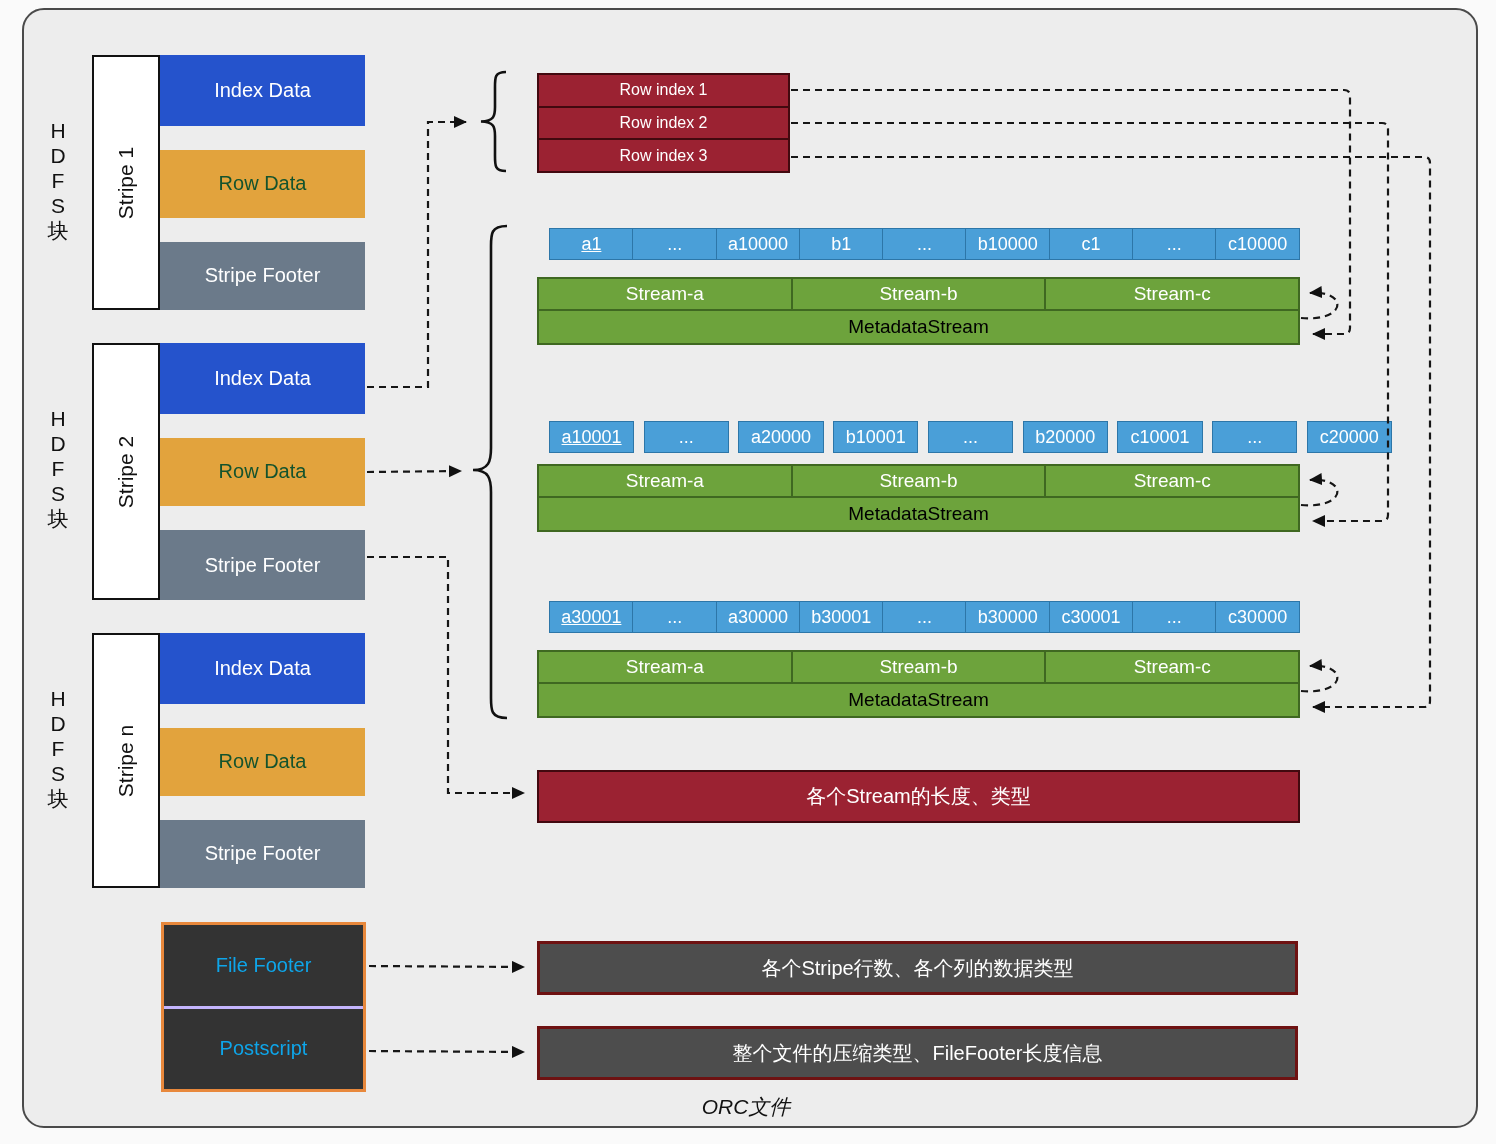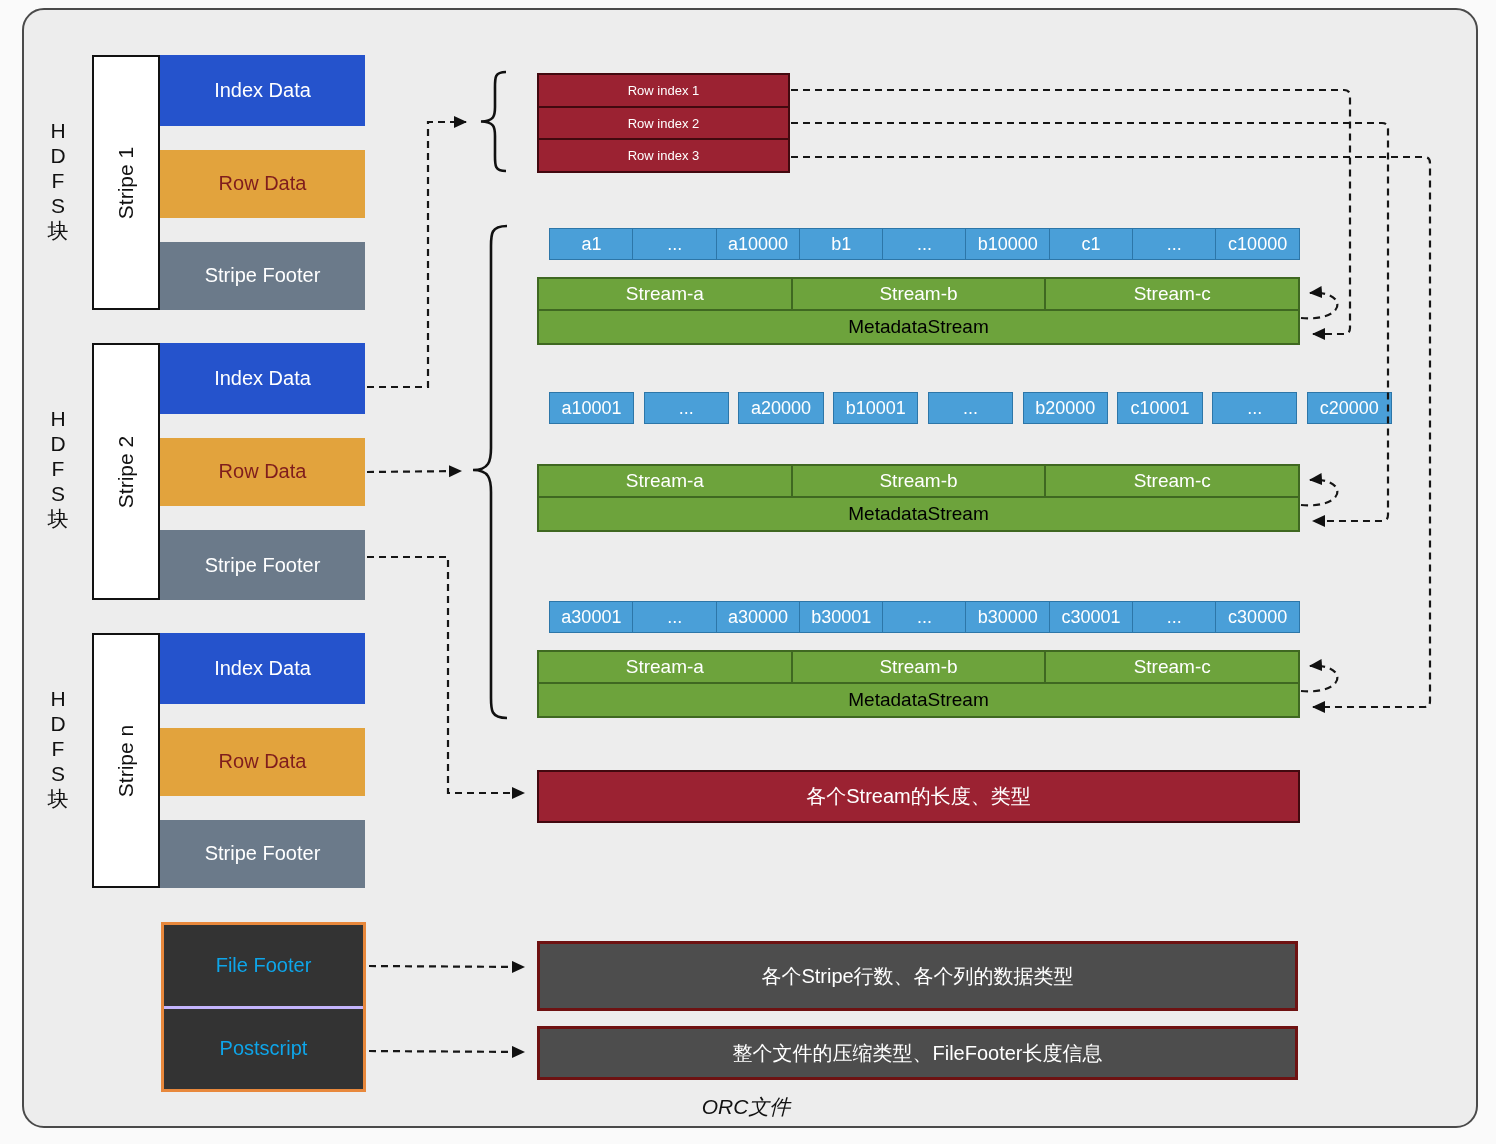--- a/index.html
+++ b/index.html
@@ -12,35 +12,35 @@
   
   .hdfs{position:absolute;width:40px;text-align:center;color:#111;font-size:21px;line-height:25px;font-weight:400;}
   .hdfs span{display:block;}
 
   
   .stripe-label{background:#ffffff;border:2px solid #111;}
   .vtext{transform:rotate(-90deg);white-space:nowrap;color:#111;font-size:21px;}
   .stripe-sections{position:absolute;box-sizing:border-box;display:flex;flex-direction:column;gap:24px;}
   .sec{box-sizing:border-box;display:flex;align-items:center;justify-content:center;font-size:20px;}
   .sec-index{height:87px;background:#2553cc;color:#fff;}
-  .sec-row{height:84px;background:#e2a33d;color:#7f1d1d;}
+  .sec-row{height:84px;background:#e2a33d;color:#14532d;}
   .sec-footer{height:84px;background:#6b7a8a;color:#fff;}
 
   
   .rowindex{position:absolute;box-sizing:border-box;border:2px solid #42090f;background:#9b2232;
             display:flex;flex-direction:column;}
-  .rowindex .ri{flex:1;display:flex;align-items:center;justify-content:center;color:#fff;font-size:13px;
+  .rowindex .ri{flex:1;display:flex;align-items:center;justify-content:center;color:#fff;font-size:16px;
                 border-top:2px solid #42090f;}
   .rowindex .ri:first-child{border-top:none;}
 
   
   .cells{position:absolute;box-sizing:border-box;display:flex;}
   .cell{flex:1;box-sizing:border-box;background:#4a9fd8;border:1.5px solid #2d76a8;margin-left:-1.5px;
         display:flex;align-items:center;justify-content:center;color:#fff;font-size:18px;}
-  .cell:first-child{margin-left:12px;}
+  .cell:first-child{margin-left:12px;text-decoration:underline;}
   .streams{position:absolute;box-sizing:border-box;display:flex;border:2px solid #3f6821;background:#6da33c;}
   .streams .st{flex:1;display:flex;align-items:center;justify-content:center;color:#fff;font-size:19px;
                border-left:2px solid #3f6821;}
   .streams .st:first-child{border-left:none;}
   .meta{position:absolute;box-sizing:border-box;border:2px solid #3f6821;border-top:none;background:#6da33c;
         display:flex;align-items:center;justify-content:center;color:#000000;font-size:19px;}
 
   .redbar{position:absolute;box-sizing:border-box;background:#9b2232;border:2px solid #42090f;
           display:flex;align-items:center;justify-content:center;color:#fff;font-size:20px;}
 
@@ -131,21 +131,21 @@
     <span class="cell">...</span>
     <span class="cell">c10000</span>
   </div>
   <div class="streams" style="left:537px;top:277px;width:763px;height:34px;">
     <span class="st">Stream-a</span>
     <span class="st">Stream-b</span>
     <span class="st">Stream-c</span>
   </div>
   <div class="meta" style="left:537px;top:311px;width:763px;height:34px;">MetadataStream</div>
 
-  <div class="cells" style="left:537px;top:392px;width:855px;height:32px;gap:11px;">
+  <div class="cells" style="left:537px;top:421px;width:855px;height:32px;gap:11px;">
     <span class="cell">a10001</span>
     <span class="cell">...</span>
     <span class="cell">a20000</span>
     <span class="cell">b10001</span>
     <span class="cell">...</span>
     <span class="cell">b20000</span>
     <span class="cell">c10001</span>
     <span class="cell">...</span>
     <span class="cell">c20000</span>
   </div>
@@ -174,21 +174,21 @@
   </div>
   <div class="meta" style="left:537px;top:684px;width:763px;height:34px;">MetadataStream</div>
 
   <div class="redbar" style="left:537px;top:770px;width:763px;height:53px;">各个Stream的长度、类型</div>
 
   <div class="ffps" style="left:161px;top:922px;width:205px;height:170px;">
     <div class="half">File Footer</div>
     <div class="half">Postscript</div>
   </div>
 
-  <div class="darkbar" style="left:537px;top:941px;width:761px;height:70px;">各个Stripe行数、各个列的数据类型</div>
+  <div class="darkbar" style="left:537px;top:941px;width:761px;height:54px;">各个Stripe行数、各个列的数据类型</div>
   <div class="darkbar" style="left:537px;top:1026px;width:761px;height:54px;">整个文件的压缩类型、FileFooter长度信息</div>
 
   <div class="orc-title" style="left:646px;top:1093px;width:200px;">ORC文件</div>
 
   <svg class="overlay" viewBox="0 0 1496 1144">
     <defs>
       <marker id="arrow" markerUnits="userSpaceOnUse" markerWidth="16" markerHeight="14" refX="12" refY="6" orient="auto">
         <path d="M0,0 L13,6 L0,12 Z" fill="#111"></path>
       </marker>
     </defs>

